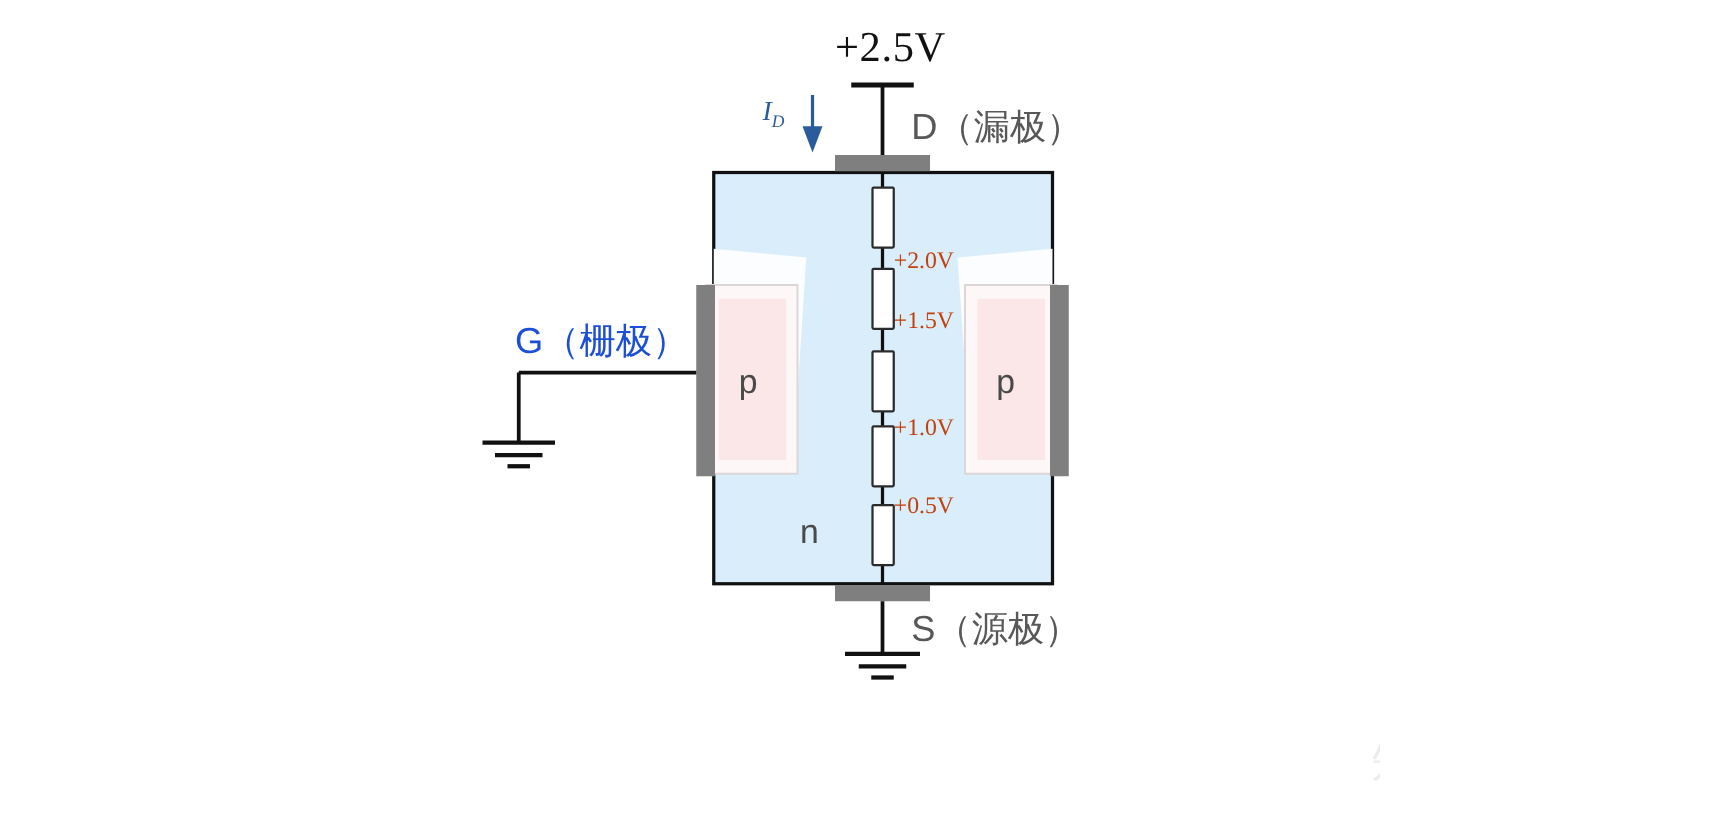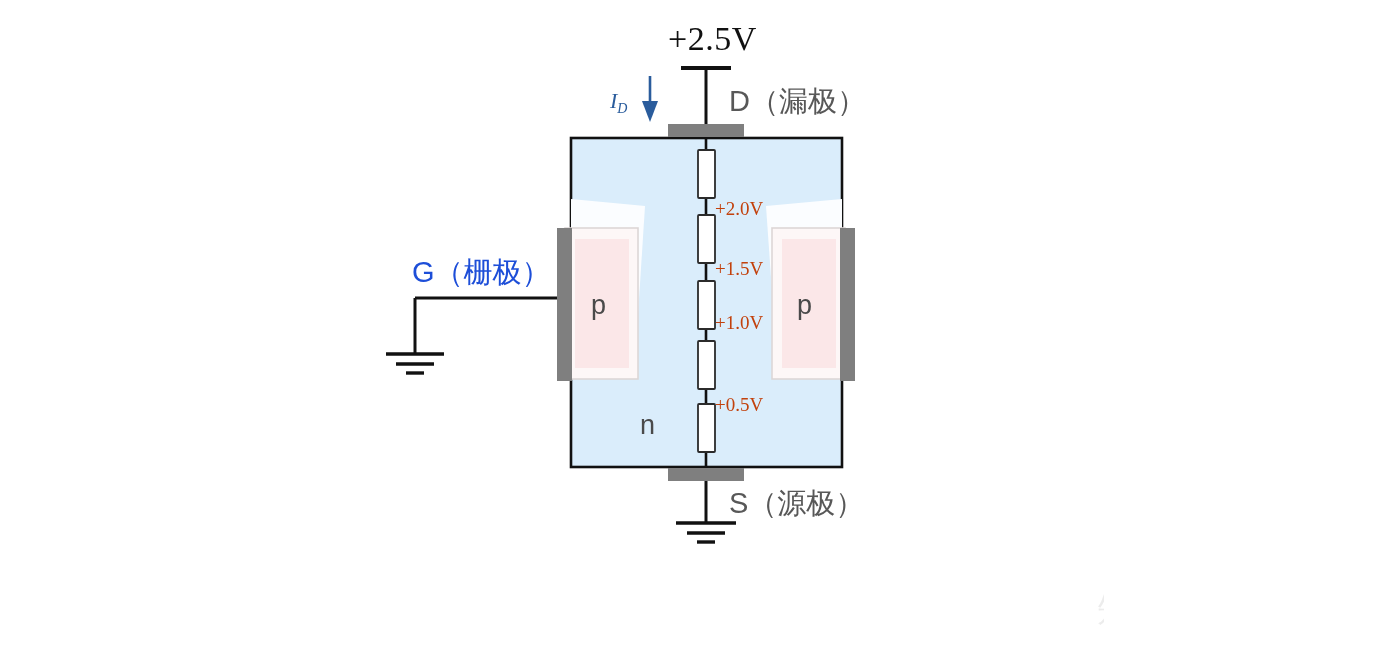--- a/index.html
+++ b/index.html
@@ -53,21 +53,21 @@
   }
   #gate-label {
     left: 412px;
     top: 253px;
     font-size: 29px;
     color: #1d4ed8;
   }
   
   #current-label {
     left: 610px;
-    top: 88px;
+    top: 76px;
     font-family: "Liberation Serif", serif;
     font-style: italic;
     font-size: 22px;
     color: #2a5c9c;
   }
   #current-label sub {
     font-size: 14px;
     font-style: italic;
   }
   
@@ -159,22 +159,22 @@
 
   <div class="lbl" id="drain-label">D（漏极）</div>
 
   <div class="lbl" id="source-label">S（源极）</div>
 
   <div class="lbl" id="gate-label">G（栅极）</div>
 
   <div class="lbl" id="current-label"><span>I</span><sub>D</sub></div>
 
   <div class="lbl node-voltage" style="top:198px">+2.0V</div>
-  <div class="lbl node-voltage" style="top:258px">+1.5V</div>
-  <div class="lbl node-voltage" style="top:312px">+1.0V</div>
+  <div class="lbl node-voltage" style="top:246px">+1.5V</div>
+  <div class="lbl node-voltage" style="top:332px">+1.0V</div>
   <div class="lbl node-voltage" style="top:394px">+0.5V</div>
 
   <div class="lbl region-letter" id="p-left-letter">p</div>
 
   <div class="lbl region-letter" id="p-right-letter">p</div>
 
   <div class="lbl region-letter" id="n-letter">n</div>
 
 
   <div class="lbl" id="watermark">知乎 @Tekin</div>

